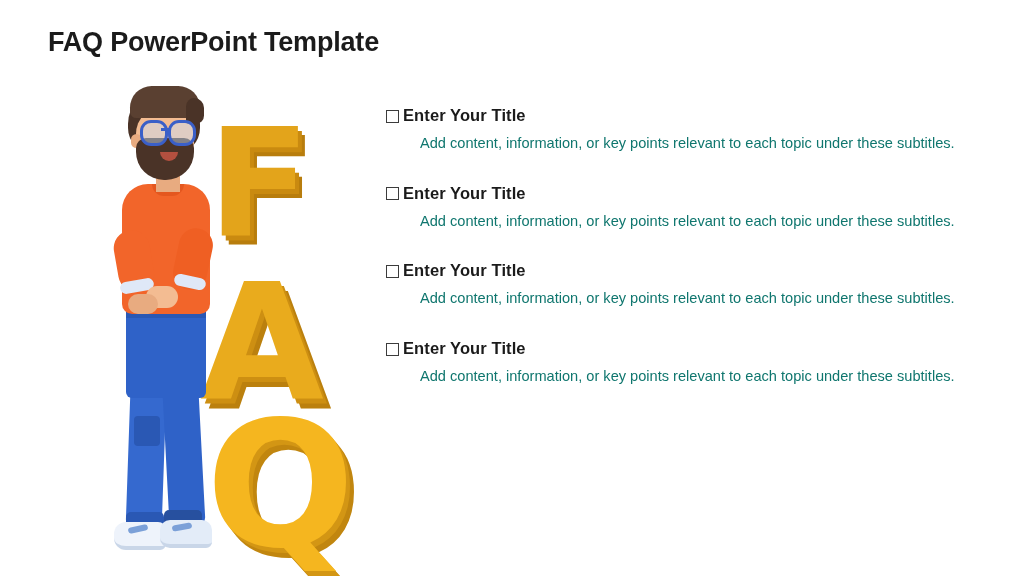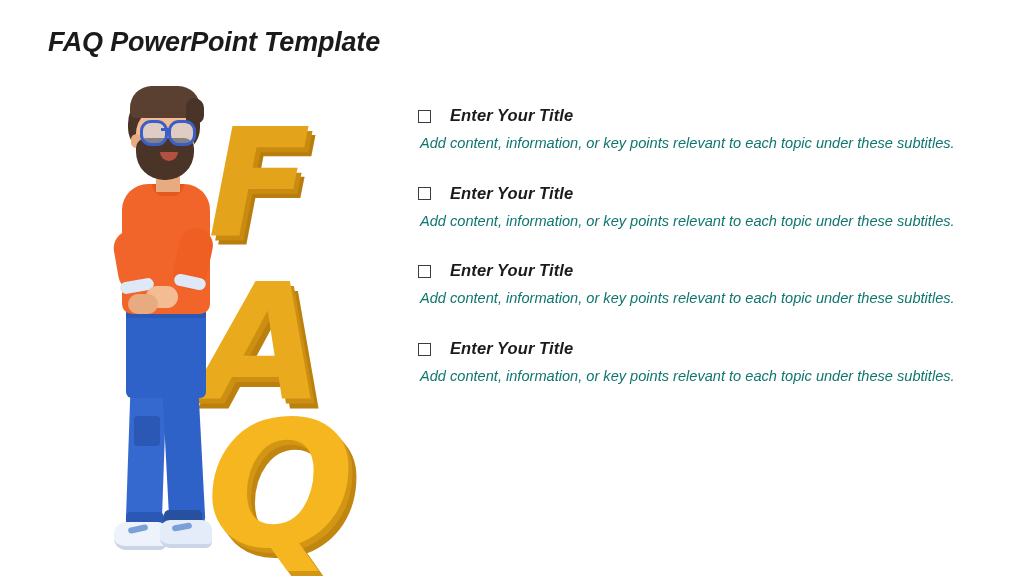--- a/index.html
+++ b/index.html
@@ -11,21 +11,20 @@
     height: 576px;
     background: #ffffff;
     font-family: "Liberation Sans", sans-serif;
     overflow: hidden;
   }
   .slide {
     position: relative;
     width: 1024px;
     height: 576px;
     background: #ffffff;
-    font-style: italic;
   }
   .slide-title {
     position: absolute;
     left: 48px;
     top: 27px;
     font-size: 27px;
     font-weight: bold;
     color: #1b1b1b;
     letter-spacing: -0.2px;
   }
@@ -295,22 +294,21 @@
   }
   .item {
     margin-bottom: 30px;
   }
   .item:last-child {
     margin-bottom: 0;
   }
   .item-head {
     display: flex;
     align-items: center;
-    gap: 19px;
-    margin-left: 32px;
+    gap: 4px;
   }
   .bullet-box {
     width: 11px;
     height: 11px;
     border: 1.5px solid #3c3c3c;
     flex: none;
     margin-top: 1px;
   }
   .item-title {
     font-size: 16.5px;

